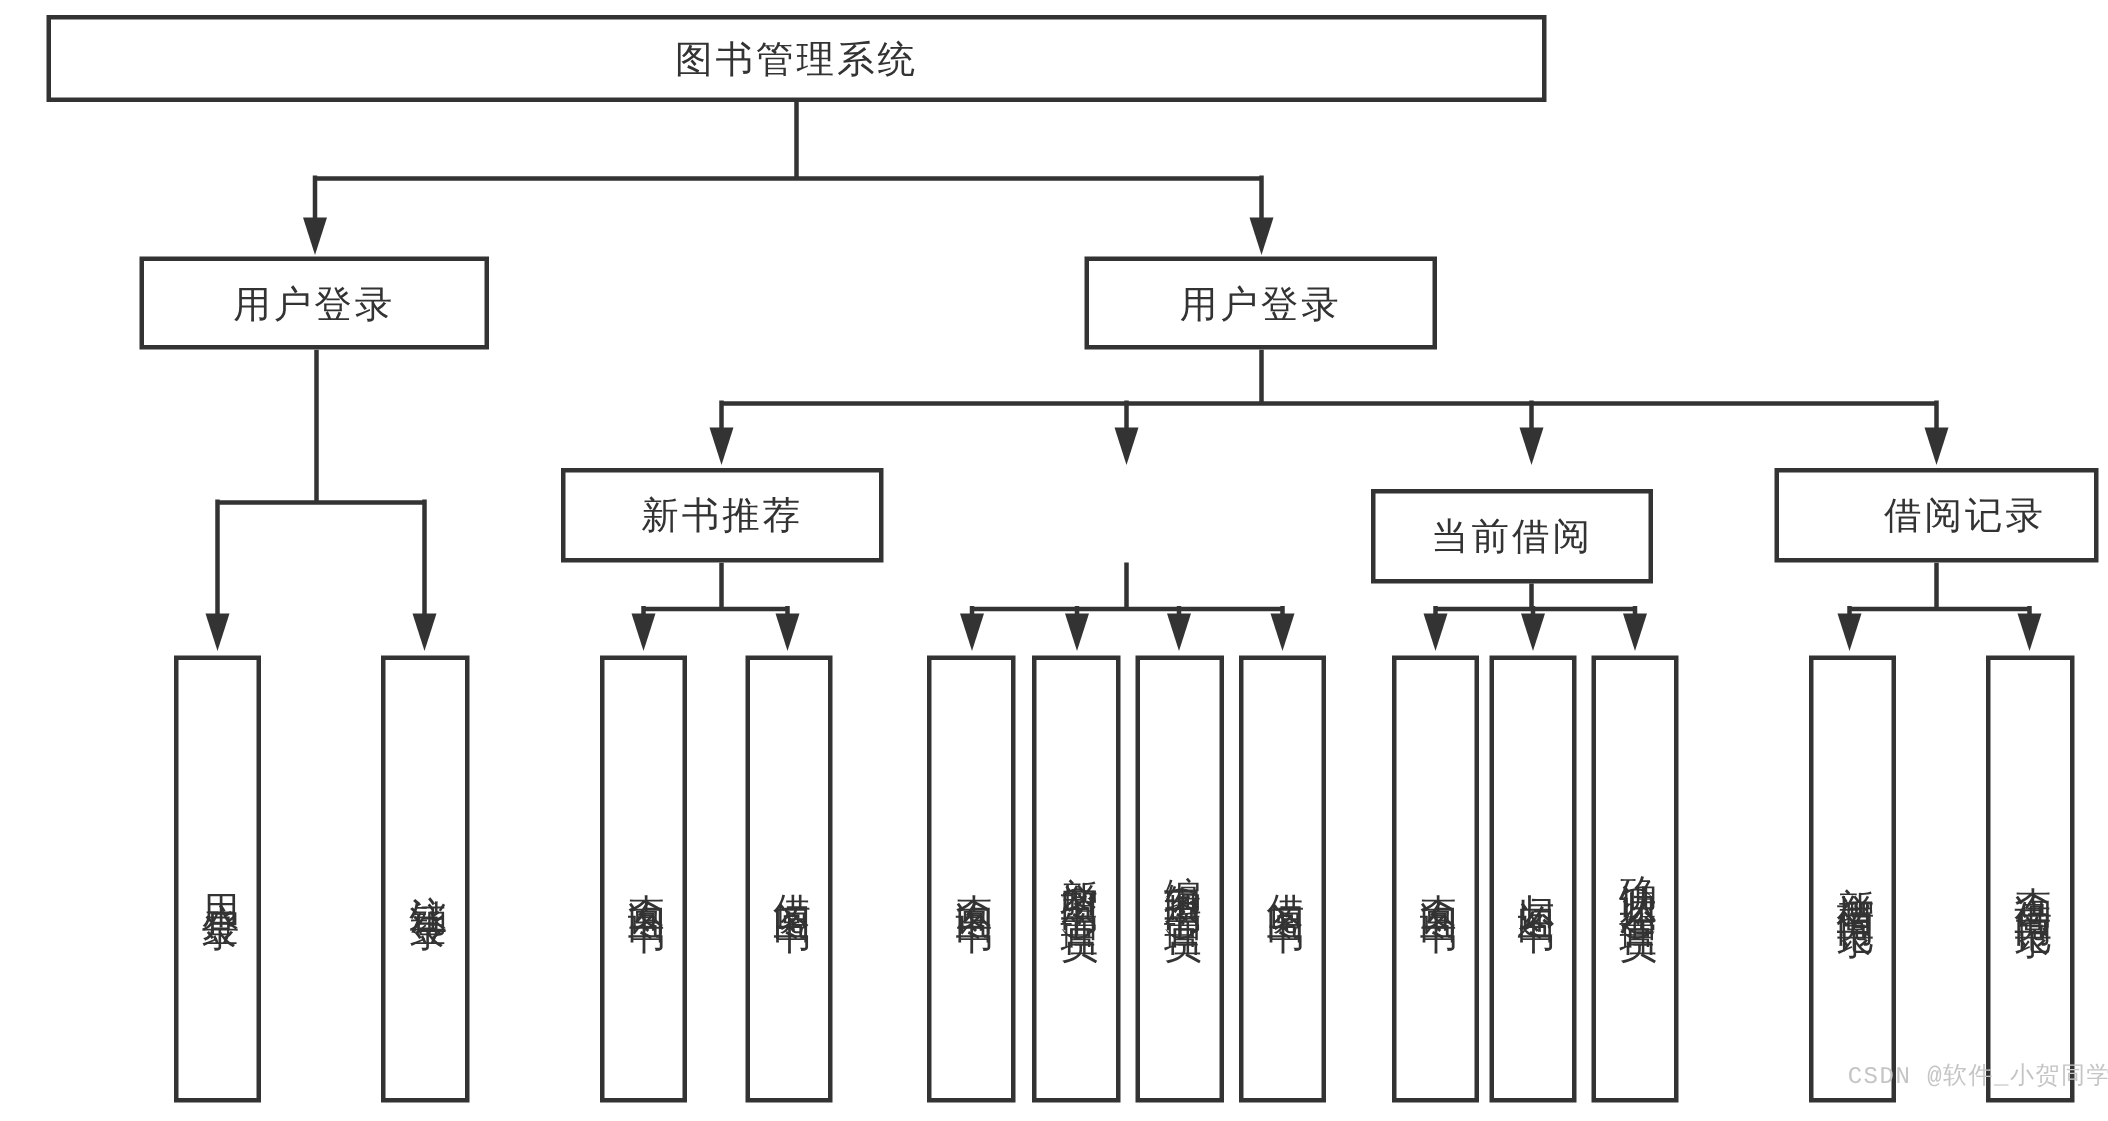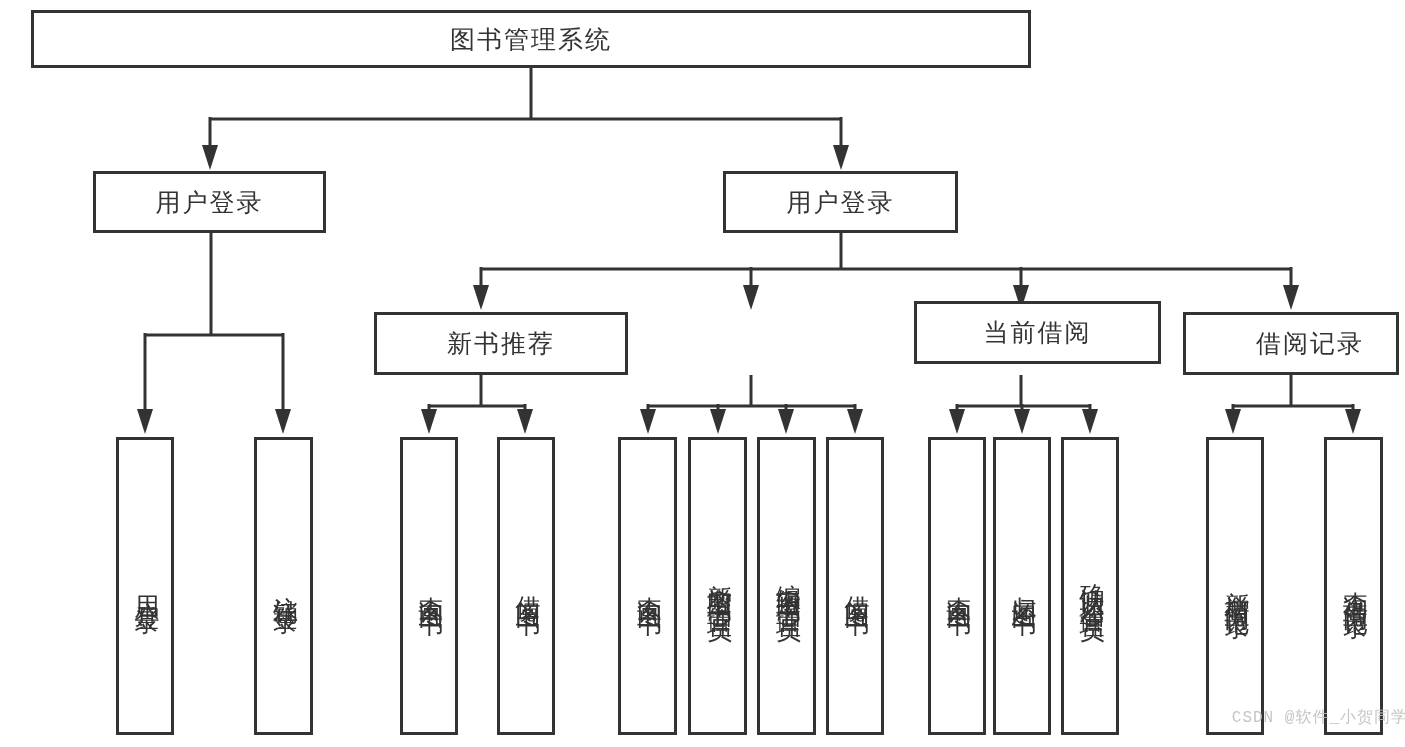--- a/index.html
+++ b/index.html
@@ -99,24 +99,24 @@
     <span>图书管理系统</span>
   </div>
 
   <div class="node hnode" style="left:82px;top:171px;width:233px;height:62px;">
     <span>用户登录</span>
   </div>
   <div class="node hnode" style="left:712px;top:171px;width:235px;height:62px;">
     <span>用户登录</span>
   </div>
 
-  <div class="node hnode" style="left:363px;top:312px;width:254px;height:63px;">
+  <div class="node hnode" style="left:363px;top:312px;width:215px;height:63px;">
     <span>新书推荐</span>
   </div>
-  <div class="node hnode" style="left:903px;top:301px;width:247px;height:63px;">
+  <div class="node hnode" style="left:903px;top:326px;width:188px;height:63px;">
     <span>当前借阅</span>
   </div>
   <div class="node hnode" style="left:1172px;top:312px;width:216px;height:63px;padding-left:38px;">
     <span>借阅记录</span>
   </div>
 
   <div class="node leaf" style="left:105px;top:437px;width:58px;height:298px;">
     <span class="vtext">用户登录</span>
   </div>
   <div class="node leaf" style="left:243px;top:437px;width:59px;height:298px;">

